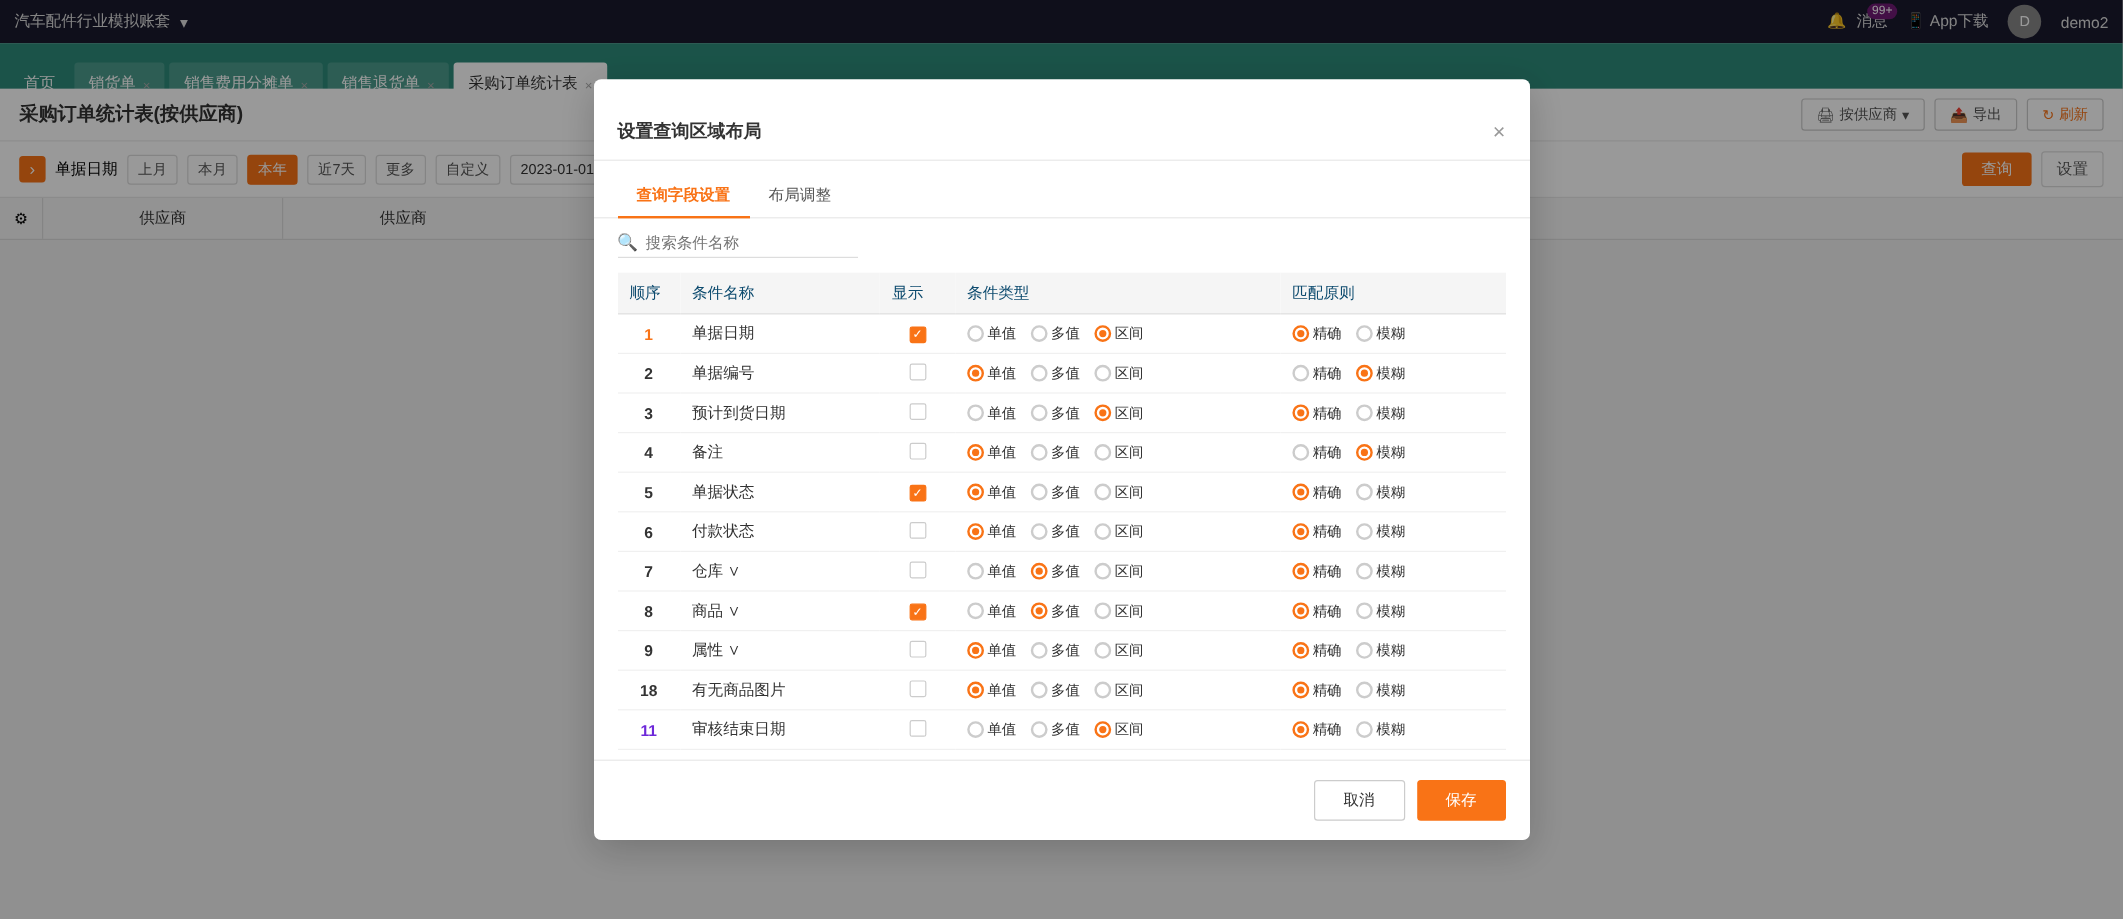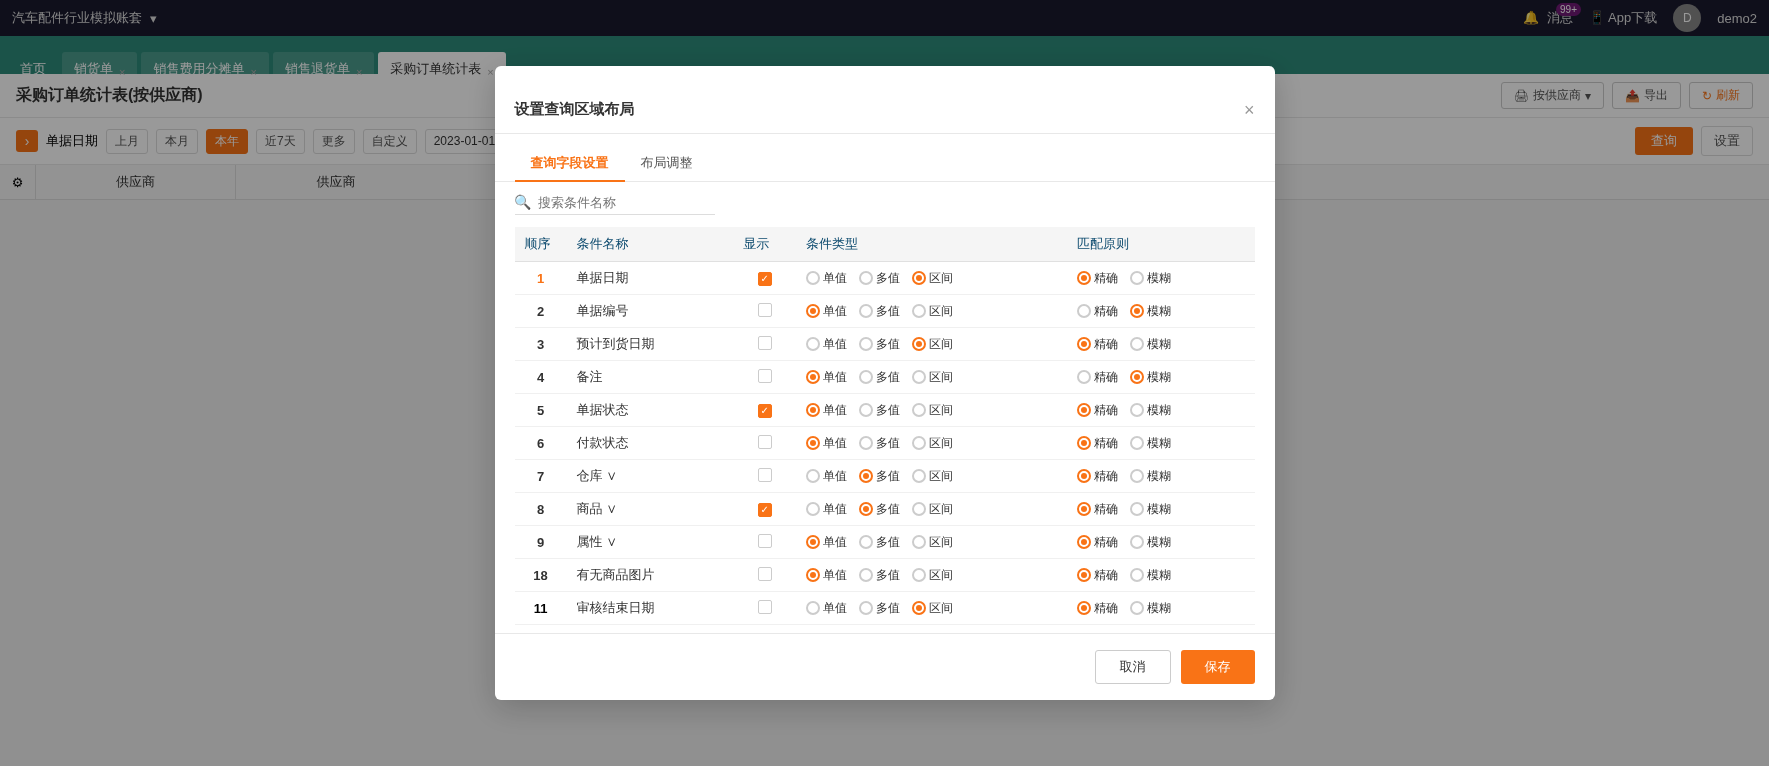--- a/index.html
+++ b/index.html
@@ -669,21 +669,21 @@
                     <span>精确</span>
                   </label>
                   <label class="radio-item">
                     <span class="radio-circle"></span>
                     <span>模糊</span>
                   </label>
                 </div>
               </td>
             </tr>
             <tr>
-              <td class="order-num col-order" style="color: #000000;">11</td>
+              <td class="order-num col-order" style="color: #6d28d9;">11</td>
               <td class="col-name">审核结束日期</td>
               <td class="col-display" style="text-align: center;"><span class="checkbox-custom"></span></td>
               <td class="col-type">
                 <div class="radio-group">
                   <label class="radio-item">
                     <span class="radio-circle"></span>
                     <span>单值</span>
                   </label>
                   <label class="radio-item">
                     <span class="radio-circle"></span>

